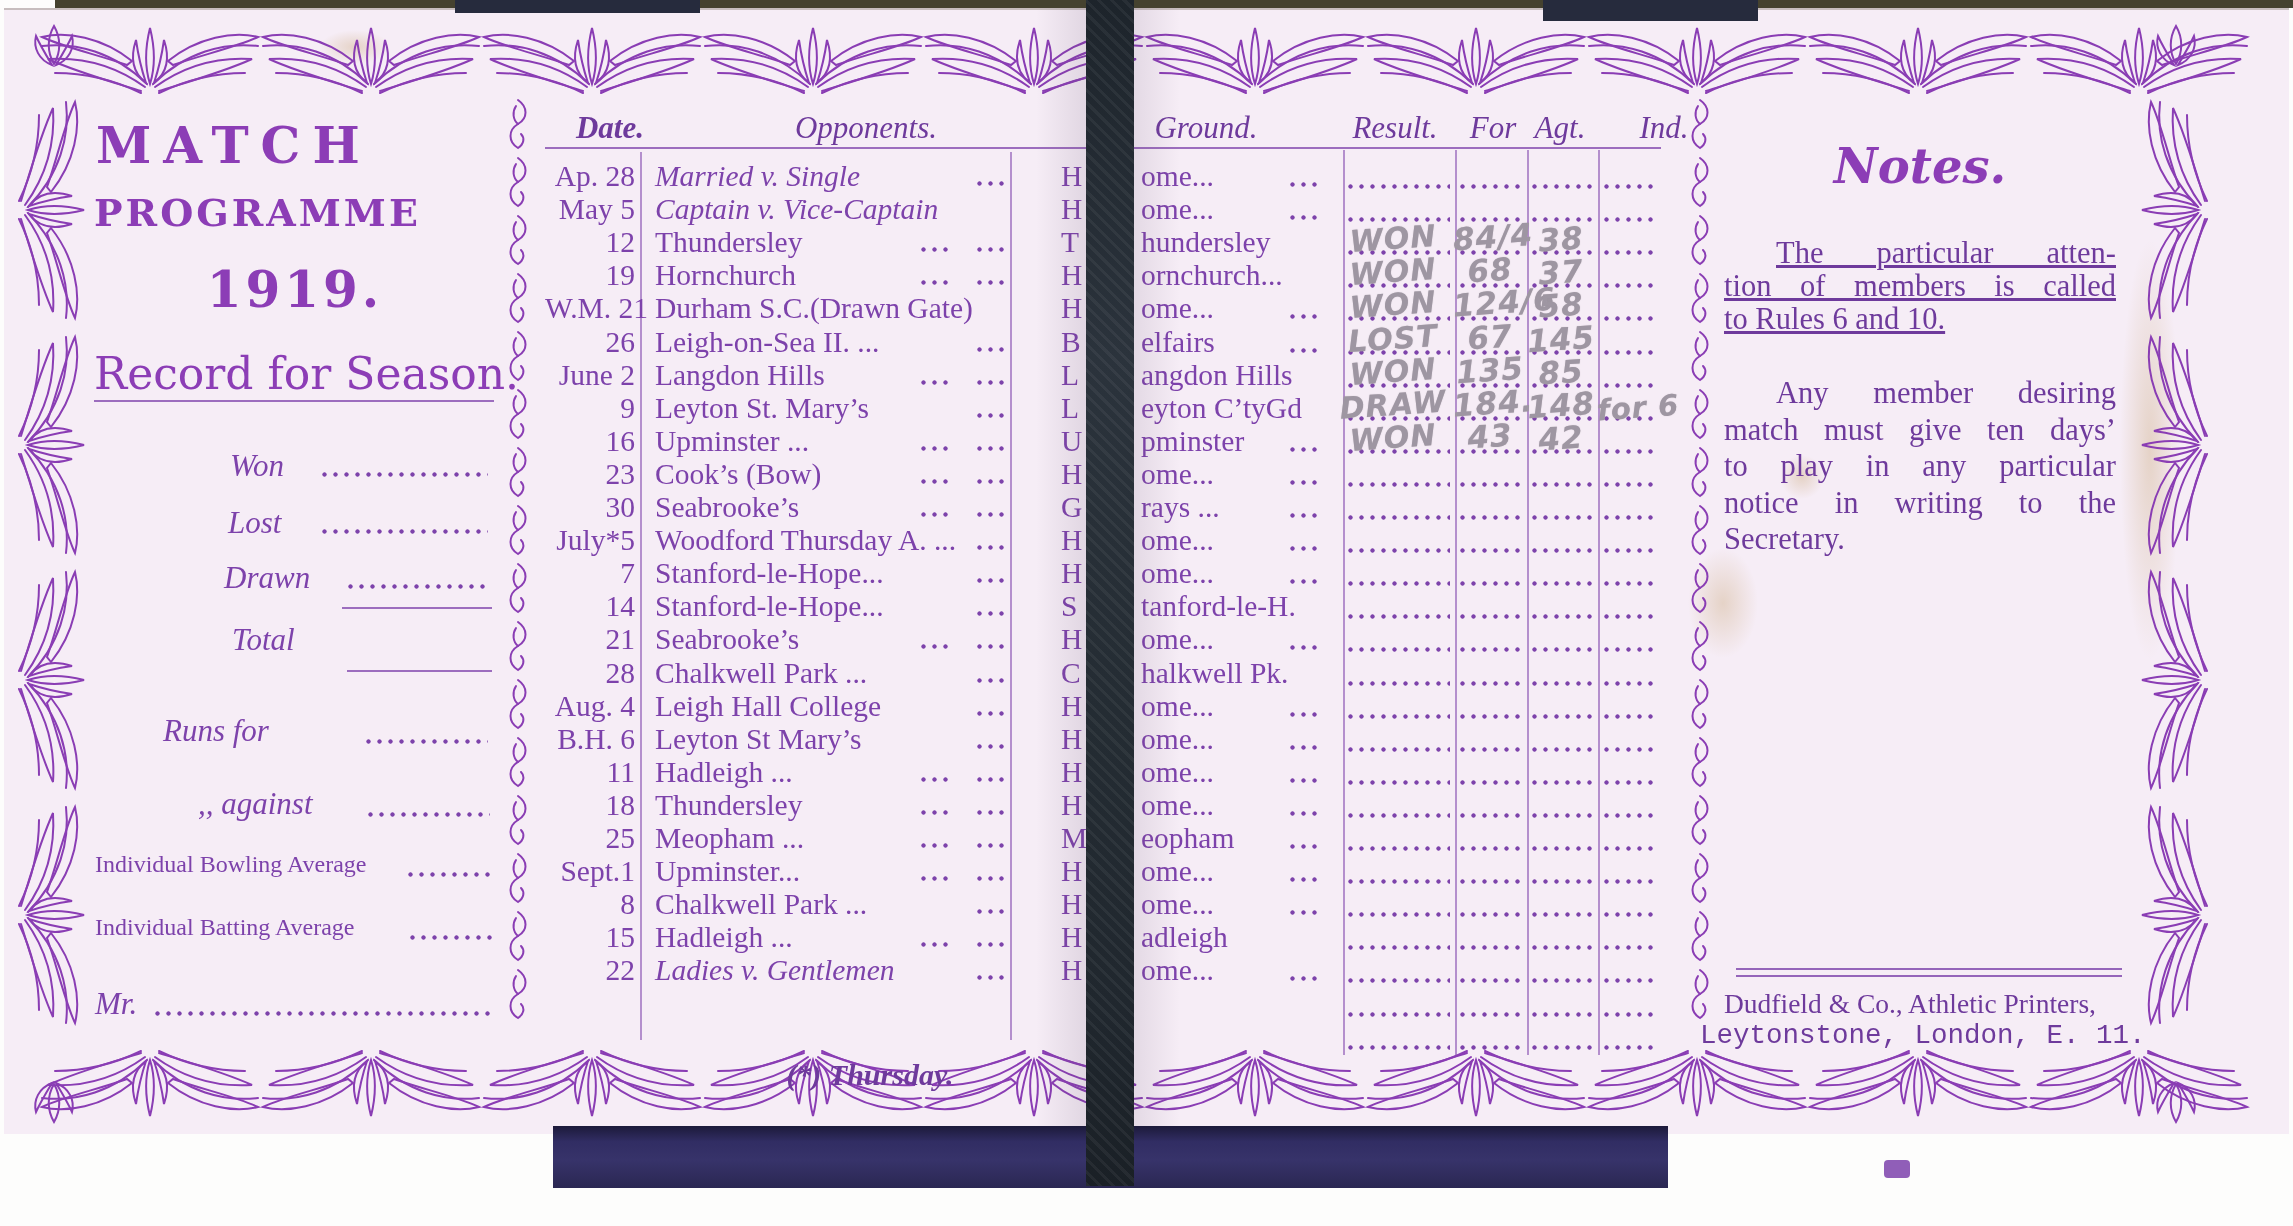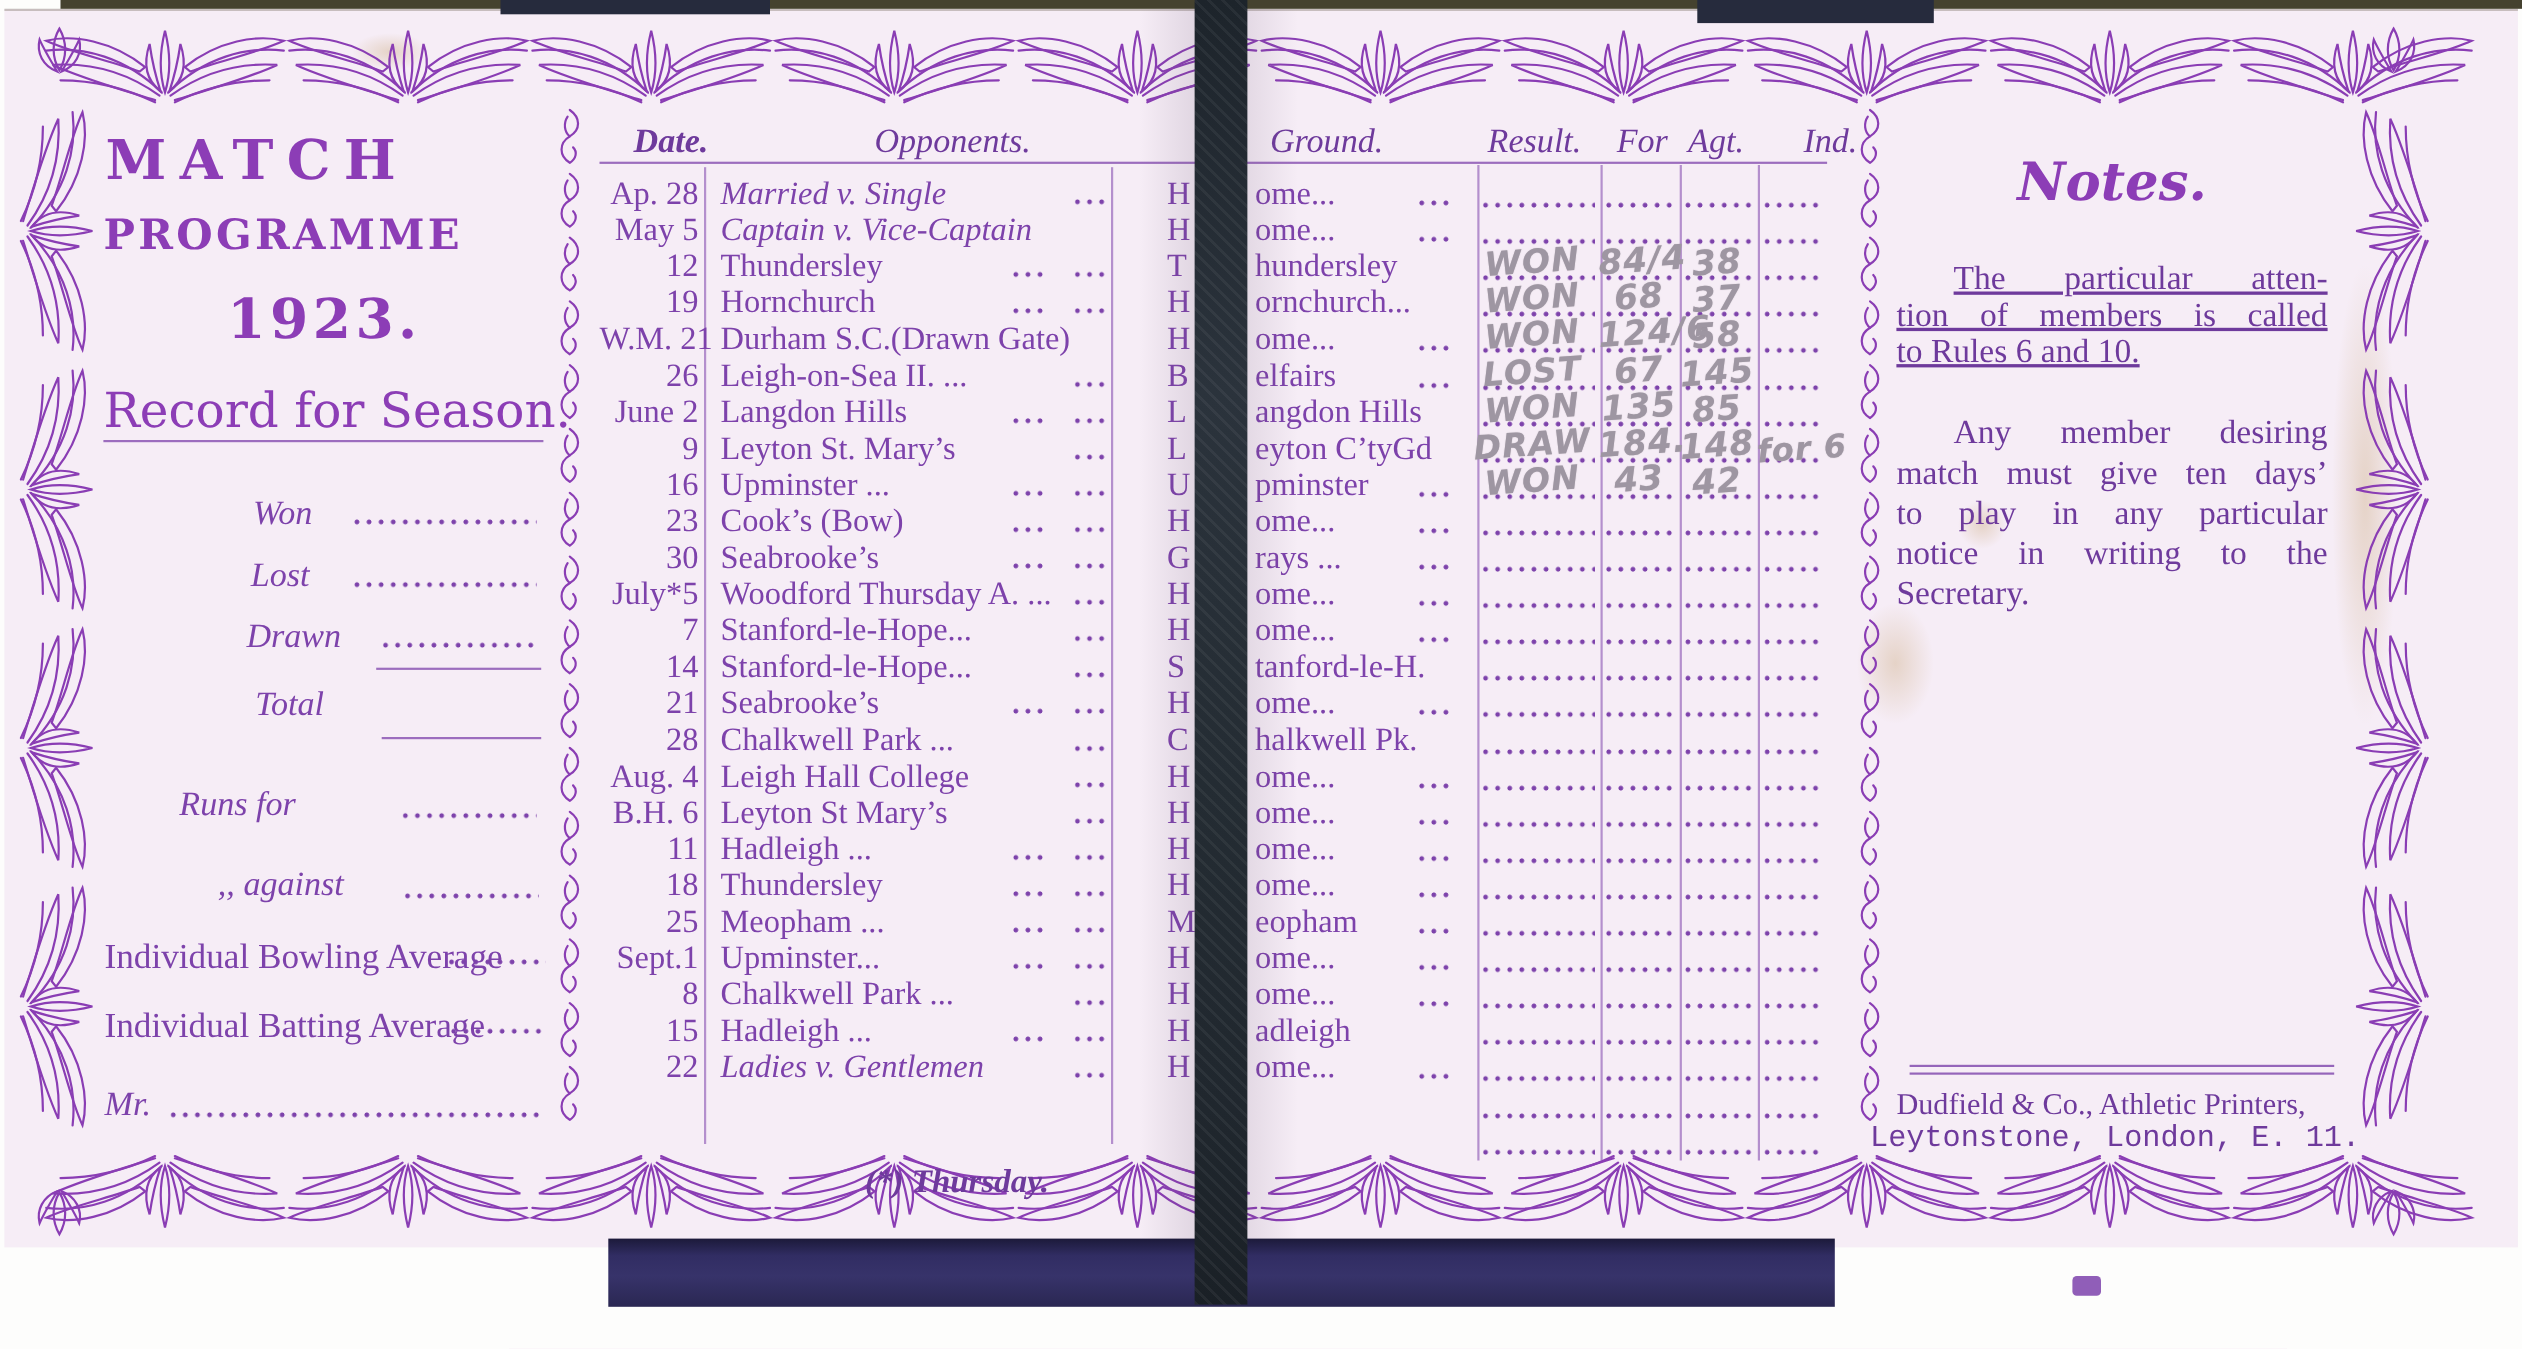--- a/index.html
+++ b/index.html
@@ -41,21 +41,21 @@
         background-size:11px 5px;background-repeat:repeat-x;}
   .rule{position:absolute;background:rgba(125,66,171,.75);height:2px;}
 
   
   .match,.programme,.year{font-family:"DejaVu Serif",serif;font-weight:700;color:var(--title);}
   .match{left:96px;top:116px;font-size:50px;letter-spacing:12px;}
   .programme{left:94px;top:190px;font-size:38px;letter-spacing:3px;}
   .year{left:205px;top:260px;width:180px;text-align:center;font-size:50px;letter-spacing:4px;}
   .record-head{left:94px;top:348px;font-size:44px;color:var(--title);font-family:"DejaVu Serif",serif;}
   .lbl{font-size:31px;}
-  .small-lbl{font-size:32px;}
+  .small-lbl{font-size:24px;}
 
   
   .table{position:absolute;left:545px;top:0;width:1120px;height:1226px;z-index:4;}
   .th{position:absolute;font-style:italic;font-size:31px;color:var(--ink-dark);text-align:center;}
   .vline{position:absolute;width:1.6px;background:rgba(125,66,171,.55);}
   .trow{position:absolute;left:0;width:1116px;height:33px;font-size:29.5px;color:var(--ink);}
   .c-date{position:absolute;left:0;width:90px;text-align:right;white-space:nowrap;}
   .c-opp{position:absolute;left:110px;width:352px;display:flex;white-space:nowrap;}
   .c-opp .md{align-self:flex-end;margin-bottom:7px;}
   .c-opp .md:first-of-type{margin-left:auto;}
@@ -225,21 +225,21 @@
     <use href="#rosette"></use>
   </svg>
 <svg class="orn" style="left:2146px;top:1078px;transform:scaleY(-1);" width="60" height="48">
     <use href="#rosette"></use>
   </svg>
 
 
 <div>
   <div class="txt match">MATCH</div>
   <div class="txt programme">PROGRAMME</div>
-  <div class="txt year">1923.</div>
+  <div class="txt year">1919.</div>
   <div class="txt record-head">Record for Season.</div>
   <div class="rule" style="left:94px;top:400px;width:400px;"></div>
 
   <div class="txt lbl it" style="left:230px;top:448px;">Won</div>
   <div class="dotline" style="left:322px;top:472px;width:166px;"></div>
 
   <div class="txt lbl it" style="left:228px;top:505px;">Lost</div>
   <div class="dotline" style="left:322px;top:529px;width:166px;"></div>
 
   <div class="txt lbl it" style="left:224px;top:560px;">Drawn</div>

